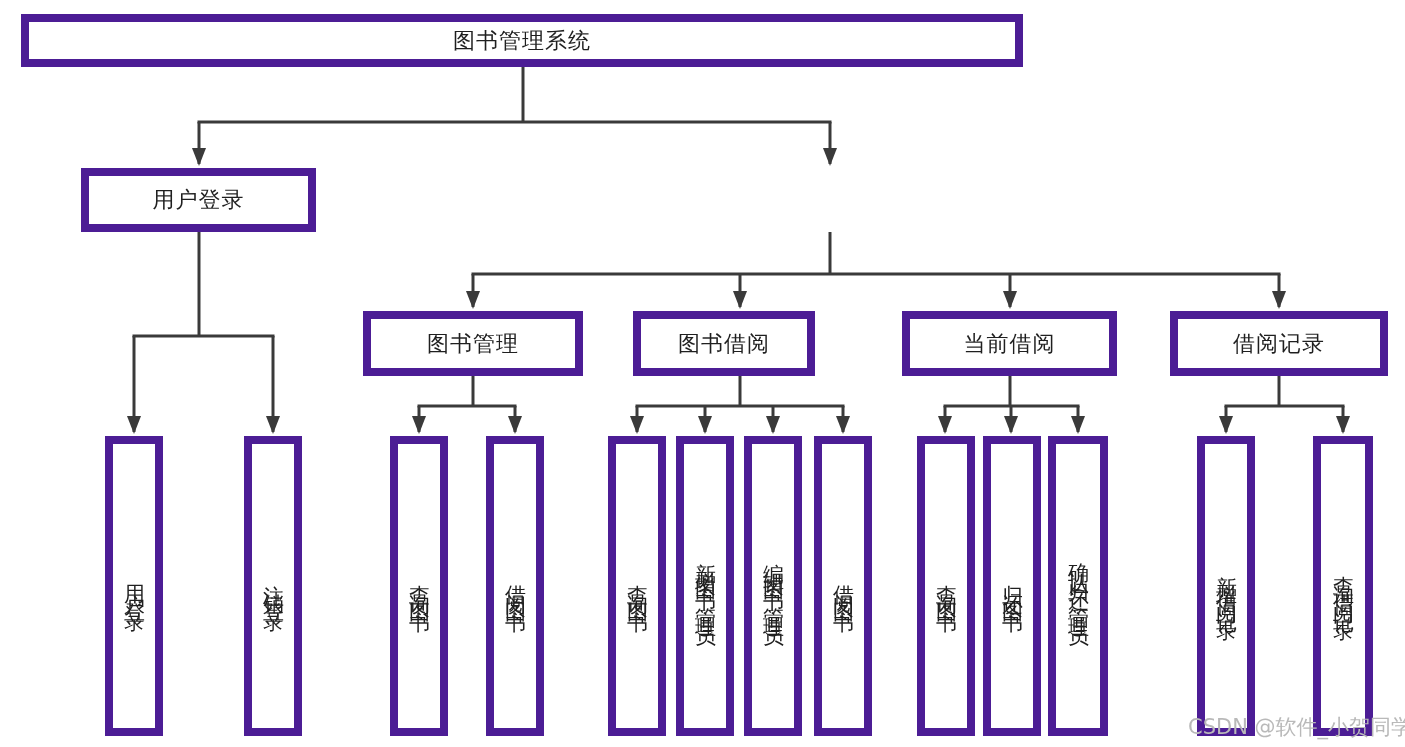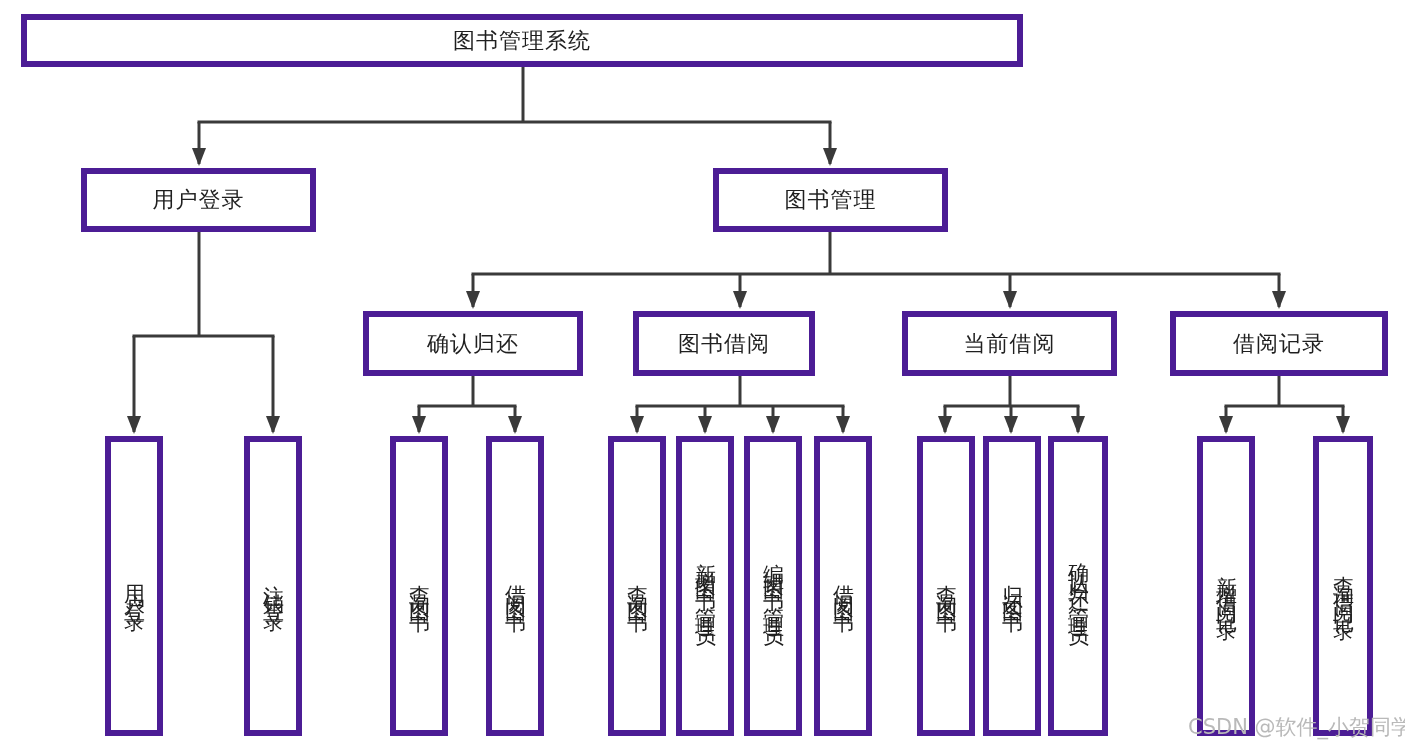--- a/index.html
+++ b/index.html
@@ -9,21 +9,21 @@
     background:#ffffff;
     font-family:"DejaVu Sans","Liberation Sans",sans-serif;
     overflow:hidden;
   }
   #wires { position:absolute; left:0; top:0; z-index:1; }
   .node {
     position:absolute;
     z-index:2;
     box-sizing:border-box;
     background:#ffffff;
-    border:6px solid #4c1d95;
+    border:8px solid #4c1d95;
     display:flex;
     align-items:center;
     justify-content:center;
   }
   .hlbl {
     font-size:22px;
     color:#1f1f1f;
     letter-spacing:1px;
     white-space:nowrap;
   }
@@ -100,26 +100,23 @@
     </g>
   </svg>
 
   <div class="node" style="left:21px;top:14px;width:1002px;height:53px">
     <span class="hlbl">图书管理系统</span>
   </div>
 
   <div class="node" style="left:81px;top:168px;width:235px;height:64px">
     <span class="hlbl">用户登录</span>
   </div>
-  <div class="node" style="left:713px;top:168px;width:235px;height:64px">
-    <span class="hlbl">图书管理</span>
-  </div>
 
   <div class="node" style="left:363px;top:311px;width:220px;height:65px">
-    <span class="hlbl">确认归还</span>
+    <span class="hlbl">图书管理</span>
   </div>
   <div class="node" style="left:633px;top:311px;width:182px;height:65px">
     <span class="hlbl">图书借阅</span>
   </div>
   <div class="node" style="left:1170px;top:311px;width:218px;height:65px">
     <span class="hlbl">借阅记录</span>
   </div>
   <div class="node" style="left:902px;top:311px;width:215px;height:65px">
     <span class="hlbl">当前借阅</span>
   </div>

